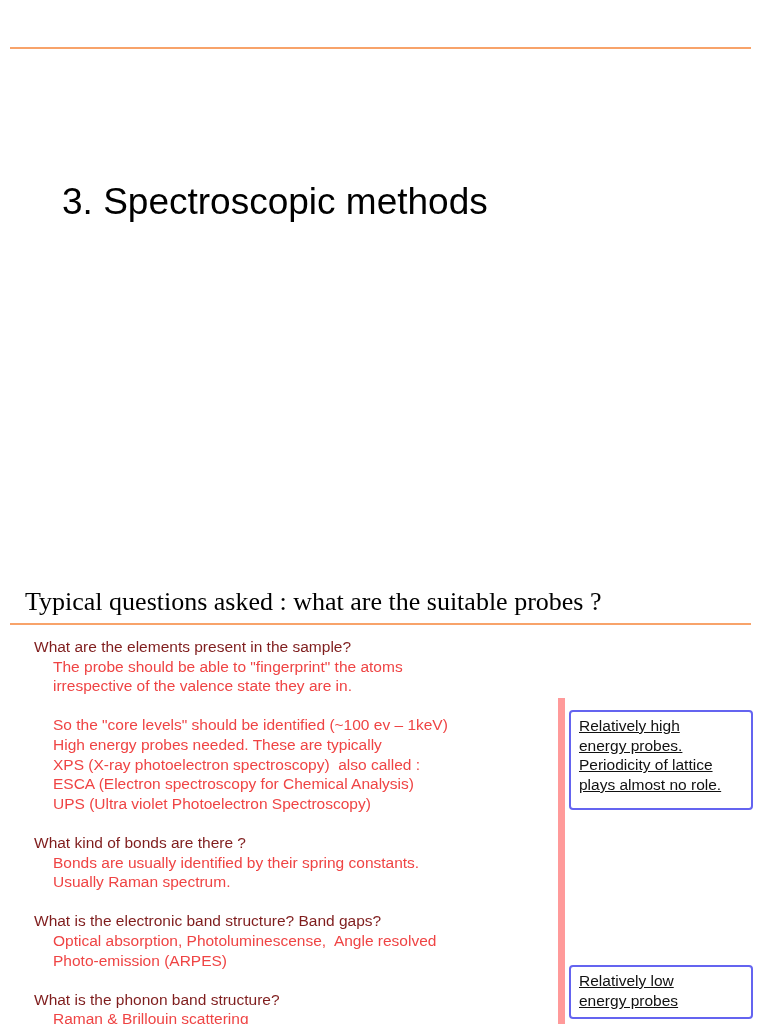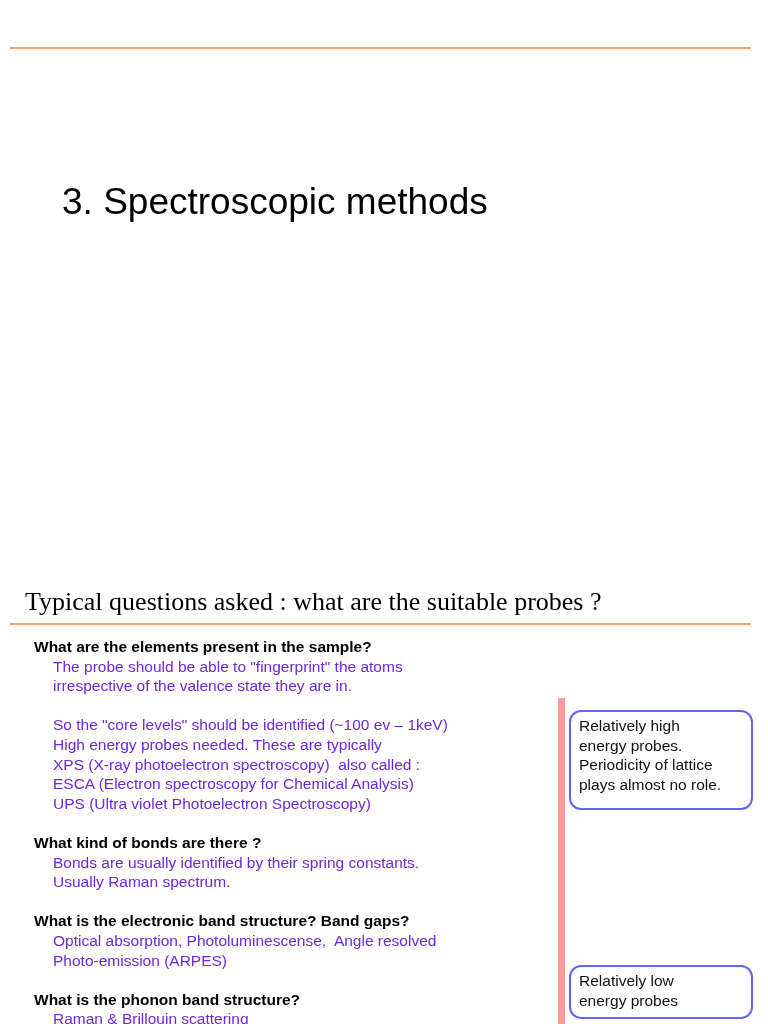--- a/index.html
+++ b/index.html
@@ -6,25 +6,25 @@
     body { width: 768px; height: 1024px; position: relative; overflow: hidden; font-family: "Liberation Sans", sans-serif; color: #000; }
     .slide { position: absolute; left: 0; width: 768px; }
     .slide1 { top: 0; height: 560px; }
     .slide2 { top: 560px; height: 464px; }
     .rule { position: absolute; left: 10px; width: 741px; height: 2px; background: #f8a36a; }
     .slide1 .rule { top: 47px; }
     .title1 { position: absolute; left: 62px; top: 180px; font-size: 37px; line-height: 44px; white-space: nowrap; }
     .title2 { position: absolute; left: 16px; top: 24px; font-family: "Liberation Serif", serif; font-size: 26px; line-height: 36px; white-space: nowrap; margin-left: 9px; }
     .slide2 .rule { top: 63px; }
     .content { position: absolute; left: 34px; top: 77px; width: 520px; font-size: 15.5px; line-height: 19.6px; }
-    .q { color: #000000; font-weight: bold; }
-    .a { padding-left: 19px; color: #6d28d9; white-space: pre; }
+    .q { color: #7f1d1d; font-weight: normal; }
+    .a { padding-left: 19px; color: #ef4444; white-space: pre; }
     .section { margin-bottom: 19.6px; }
     .pinkbar { position: absolute; left: 558px; top: 138px; width: 7px; height: 340px; background: #ff9a9a; }
-    .callout { position: absolute; border: 2px solid #6464f0; border-radius: 12px; padding: 4px 8px; font-size: 15.5px; line-height: 19.6px; background: #fff; color: #111; }
+    .callout { position: absolute; border: 2px solid #6464f0; border-radius: 4px; padding: 4px 8px; font-size: 15.5px; line-height: 19.6px; background: #fff; color: #111; text-decoration: underline; }
     .callout1 { left: 569px; top: 150px; width: 164px; height: 88px; }
     .callout2 { left: 569px; top: 405px; width: 164px; height: 42px; }
   </style>
 </head>
 <body>
 
 <div class="slide slide1">
   <div class="rule"></div>
   <div class="title1">3. Spectroscopic methods</div>
 </div>

